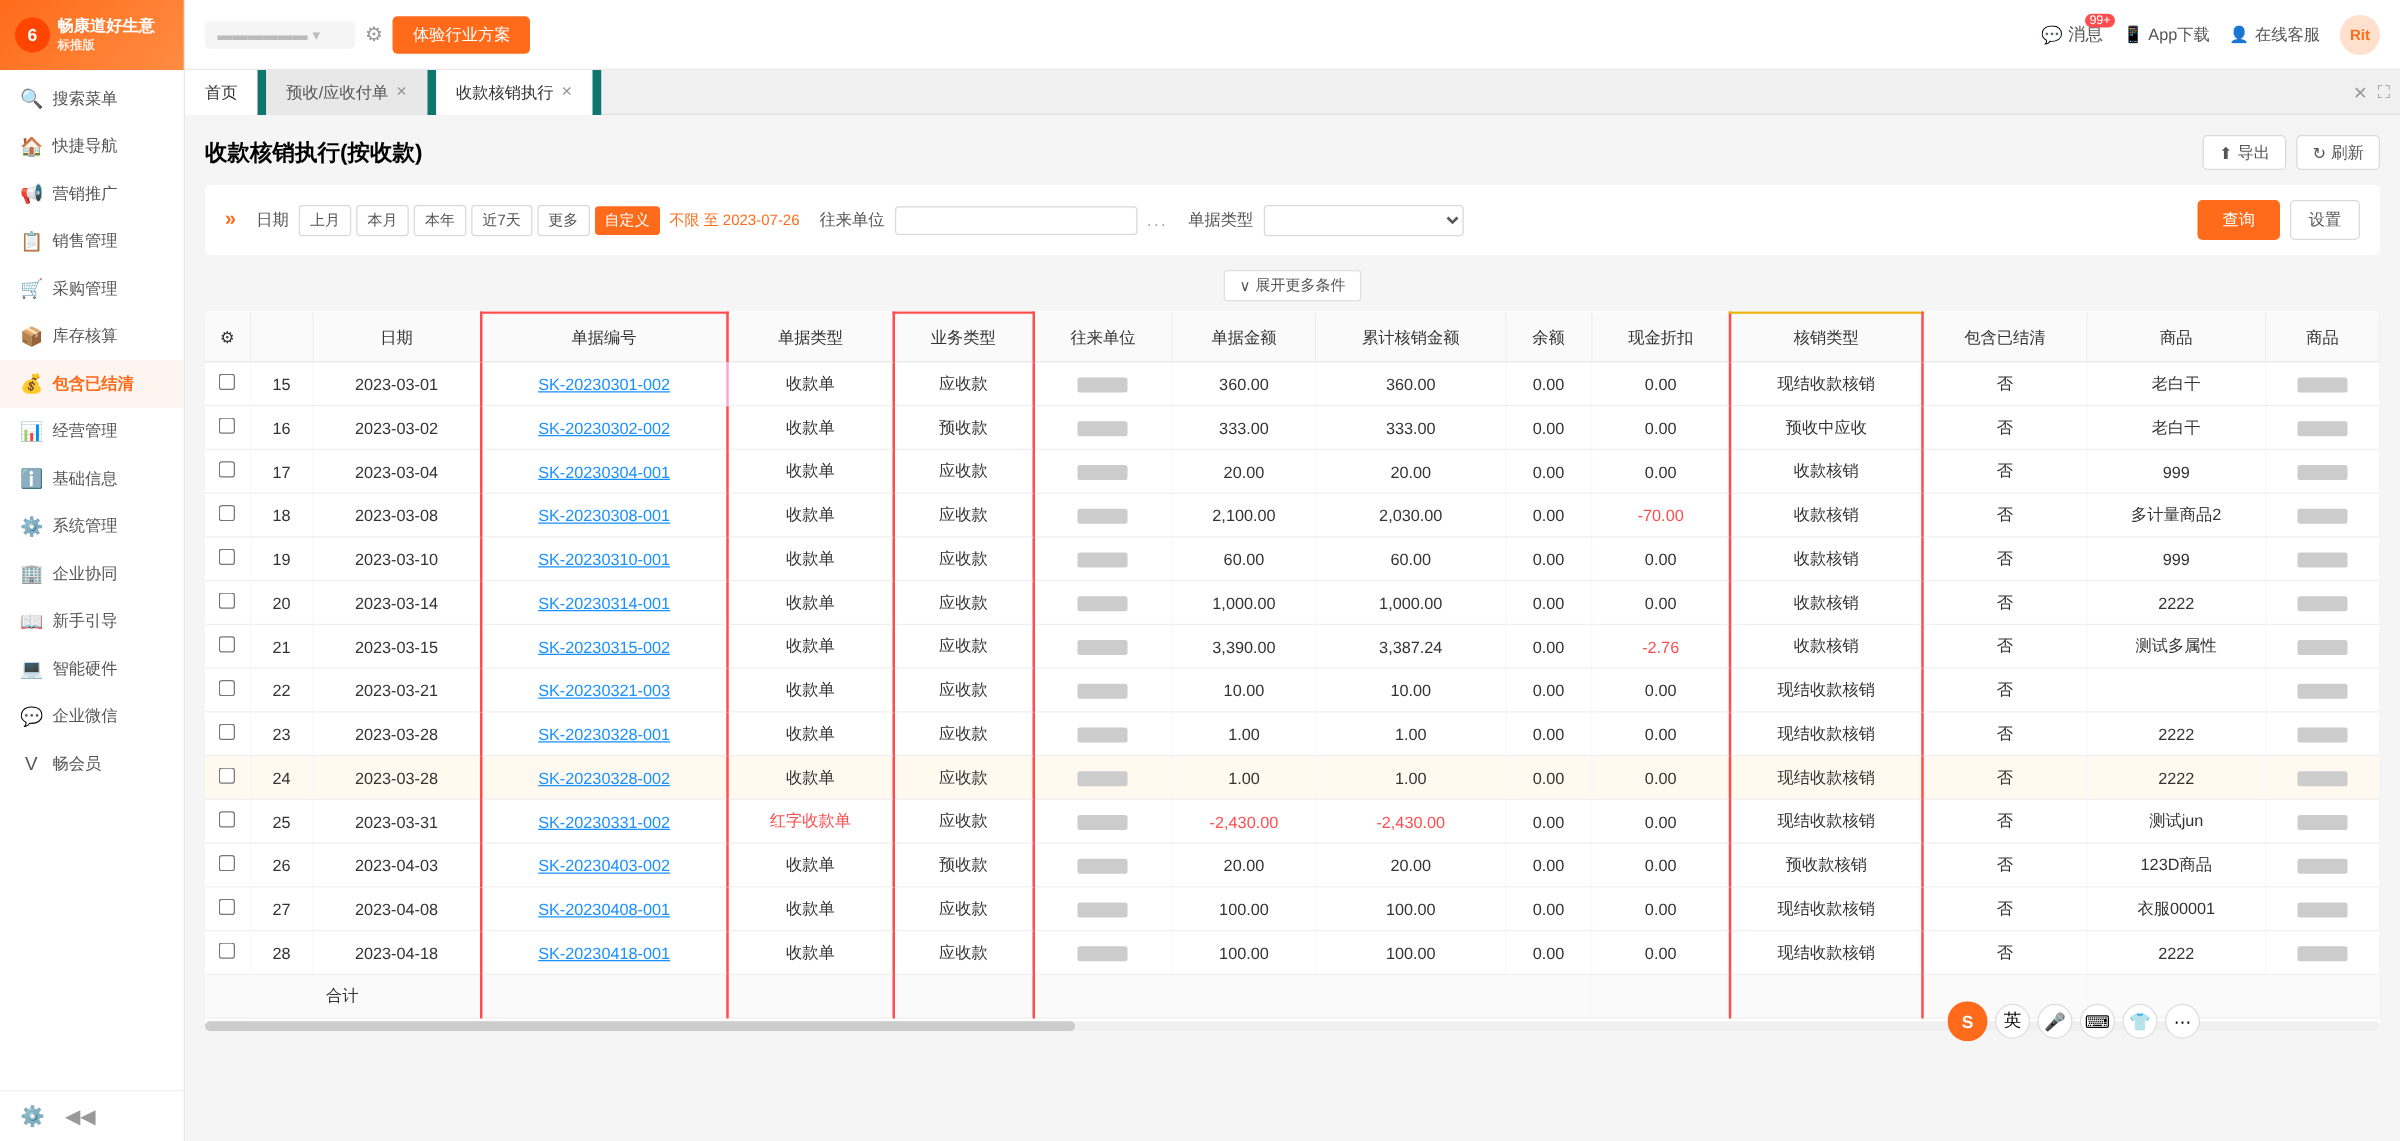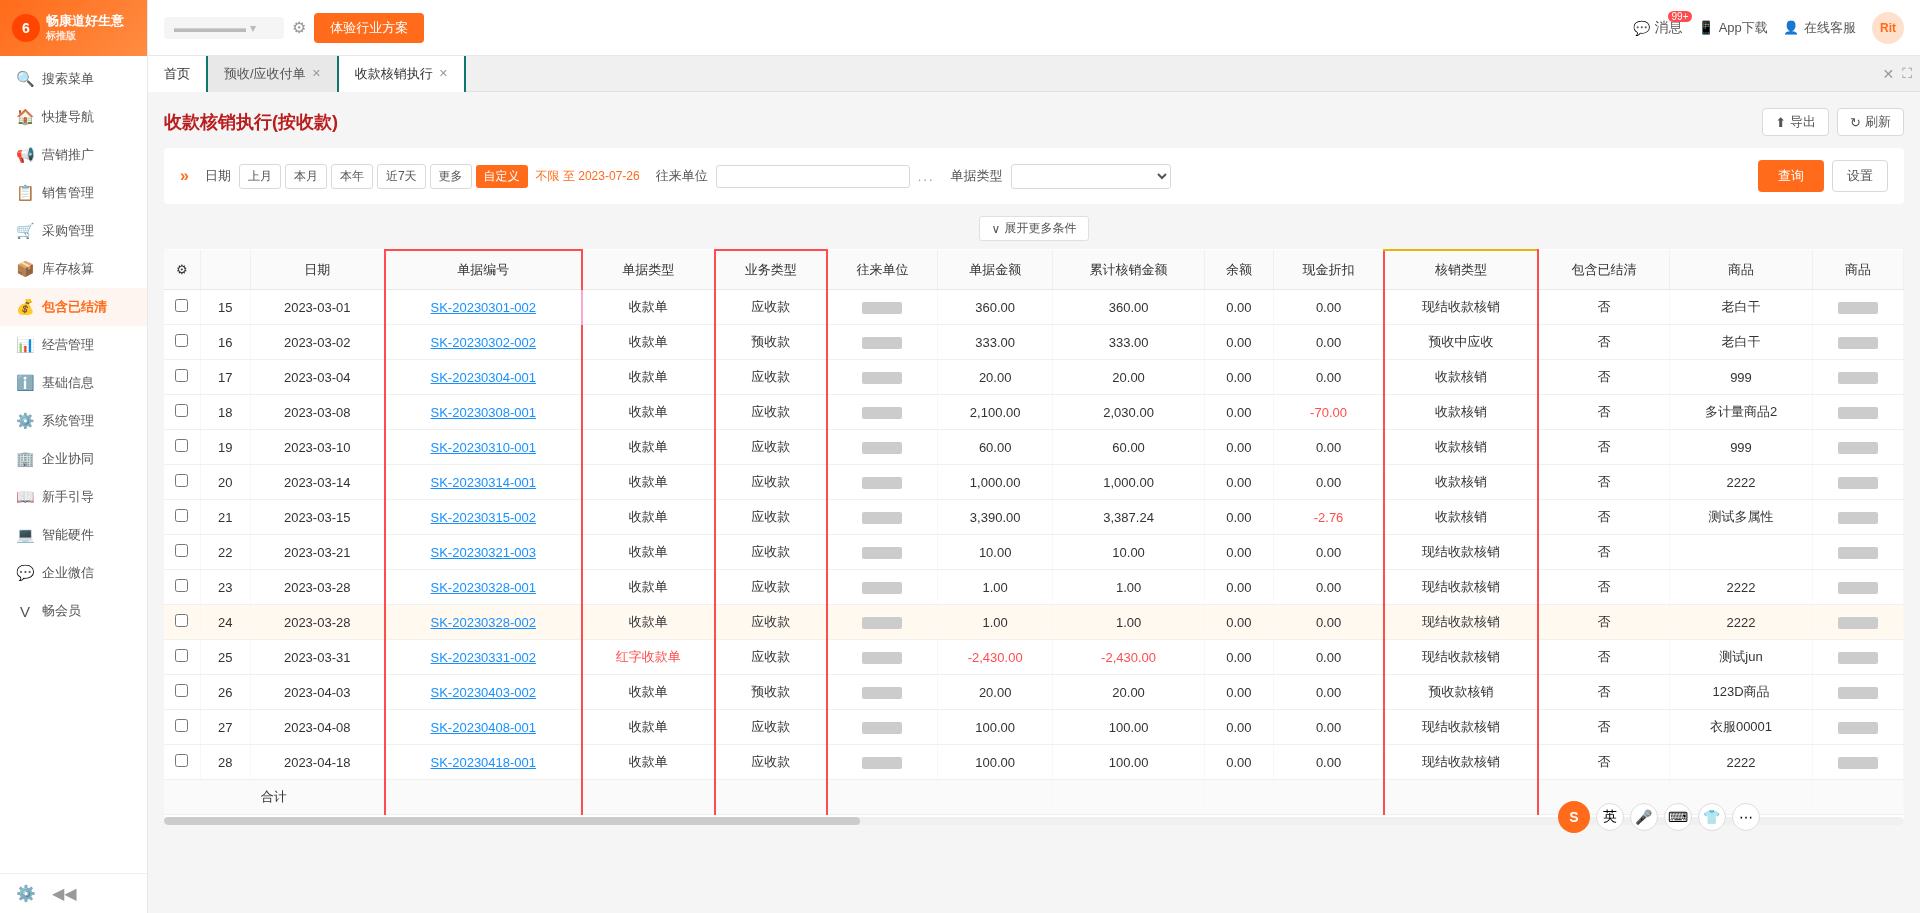--- a/index.html
+++ b/index.html
@@ -81,34 +81,34 @@
     .topbar-action { display: flex; align-items: center; gap: 4px; color: #555; cursor: pointer; font-size: 13px; }
 
     
     .tabs-bar {
       background: #f0f0f0; display: flex; align-items: center;
       height: 36px; padding: 0 0 0 0; border-bottom: 1px solid #e0e0e0;
     }
     .tab {
       height: 36px; padding: 0 16px; display: flex; align-items: center; gap: 6px;
       cursor: pointer; font-size: 13px; color: #555;
-      border-right: 2px solid #0f766e; background: #e8e8e8; text-align: right;
+      border-right: 7px solid #0f766e; background: #e8e8e8; text-align: right;
     }
     .tab.active { background: #fff; color: #333; font-weight: 500; }
     .tab-close { color: #999; font-size: 11px; cursor: pointer; }
     .tab-home { background: #fff; border-bottom: none; color: #333; }
     .tabs-right { margin-left: auto; display: flex; align-items: center; padding-right: 8px; gap: 8px; }
     .tab-win-btn { color: #999; cursor: pointer; font-size: 14px; }
 
     
     .content { flex: 1; overflow: auto; padding: 16px; background: #f5f5f5; }
 
     
     .page-header { display: flex; align-items: center; justify-content: space-between; margin-bottom: 12px; }
-    .page-title { font-size: 18px; font-weight: bold; color: #b91c1c; }
+    .page-title { font-size: 18px; font-weight: bold; color: #000000; }
     .page-actions { display: flex; gap: 8px; }
     .btn-export { border: 1px solid #d9d9d9; background: #fff; padding: 4px 12px; border-radius: 4px; cursor: pointer; font-size: 13px; color: #555; display: flex; align-items: center; gap: 4px; }
     .btn-refresh { border: 1px solid #d9d9d9; background: #fff; padding: 4px 12px; border-radius: 4px; cursor: pointer; font-size: 13px; color: #555; display: flex; align-items: center; gap: 4px; }
 
     
     .filter-bar {
       background: #fff; border-radius: 4px; padding: 12px 16px;
       margin-bottom: 12px; display: flex; align-items: center; gap: 16px;
       flex-wrap: wrap;
     }

